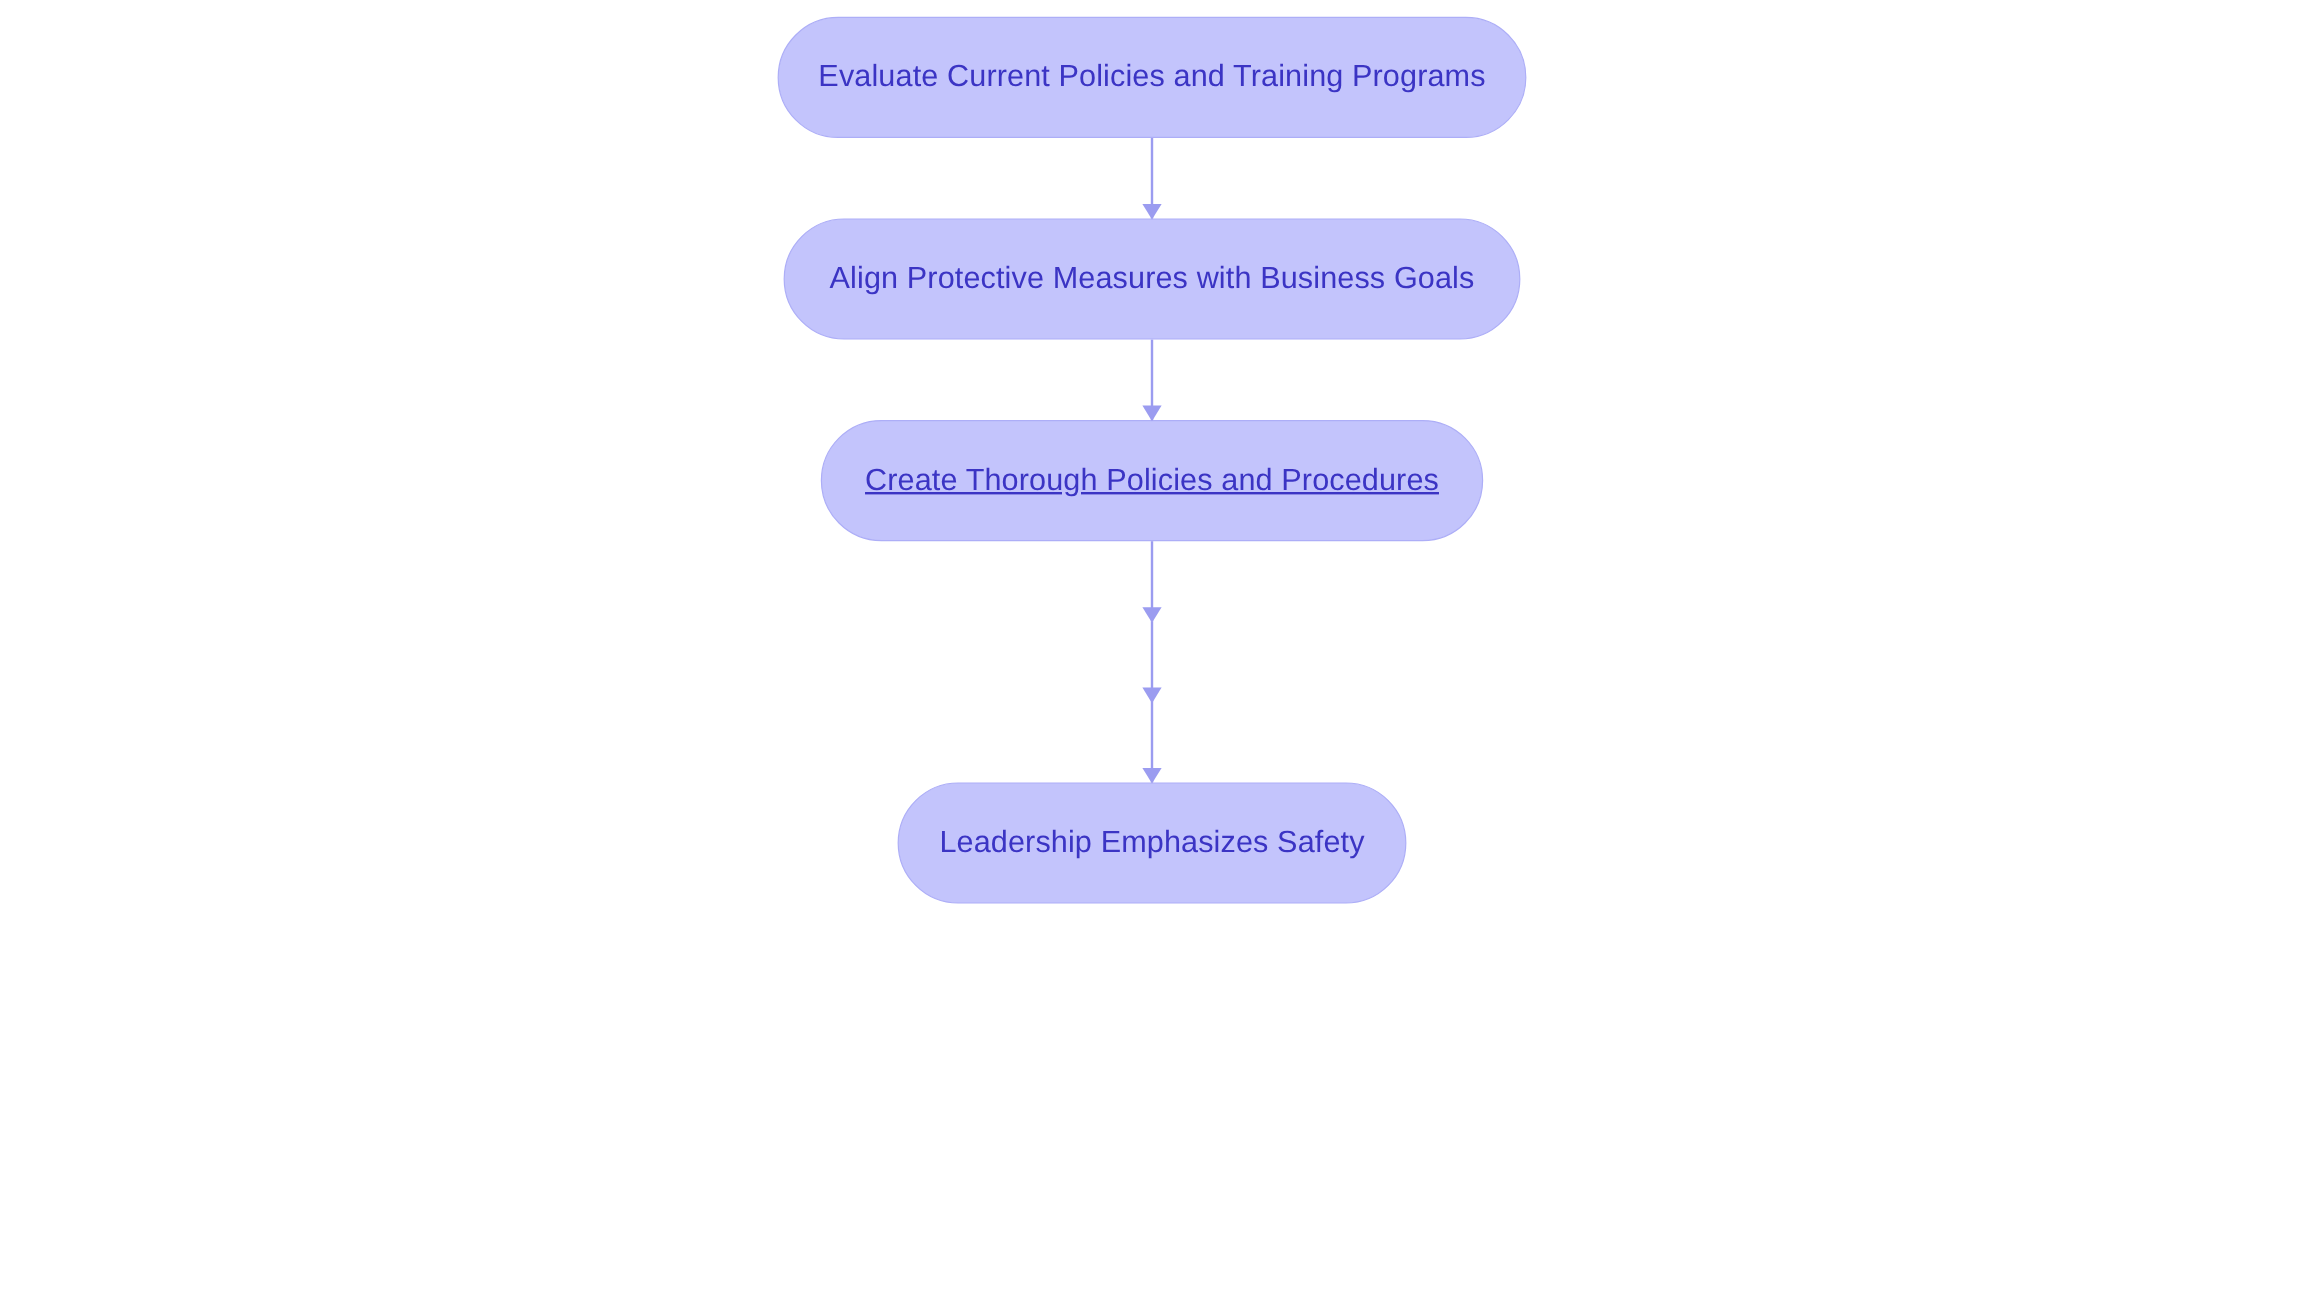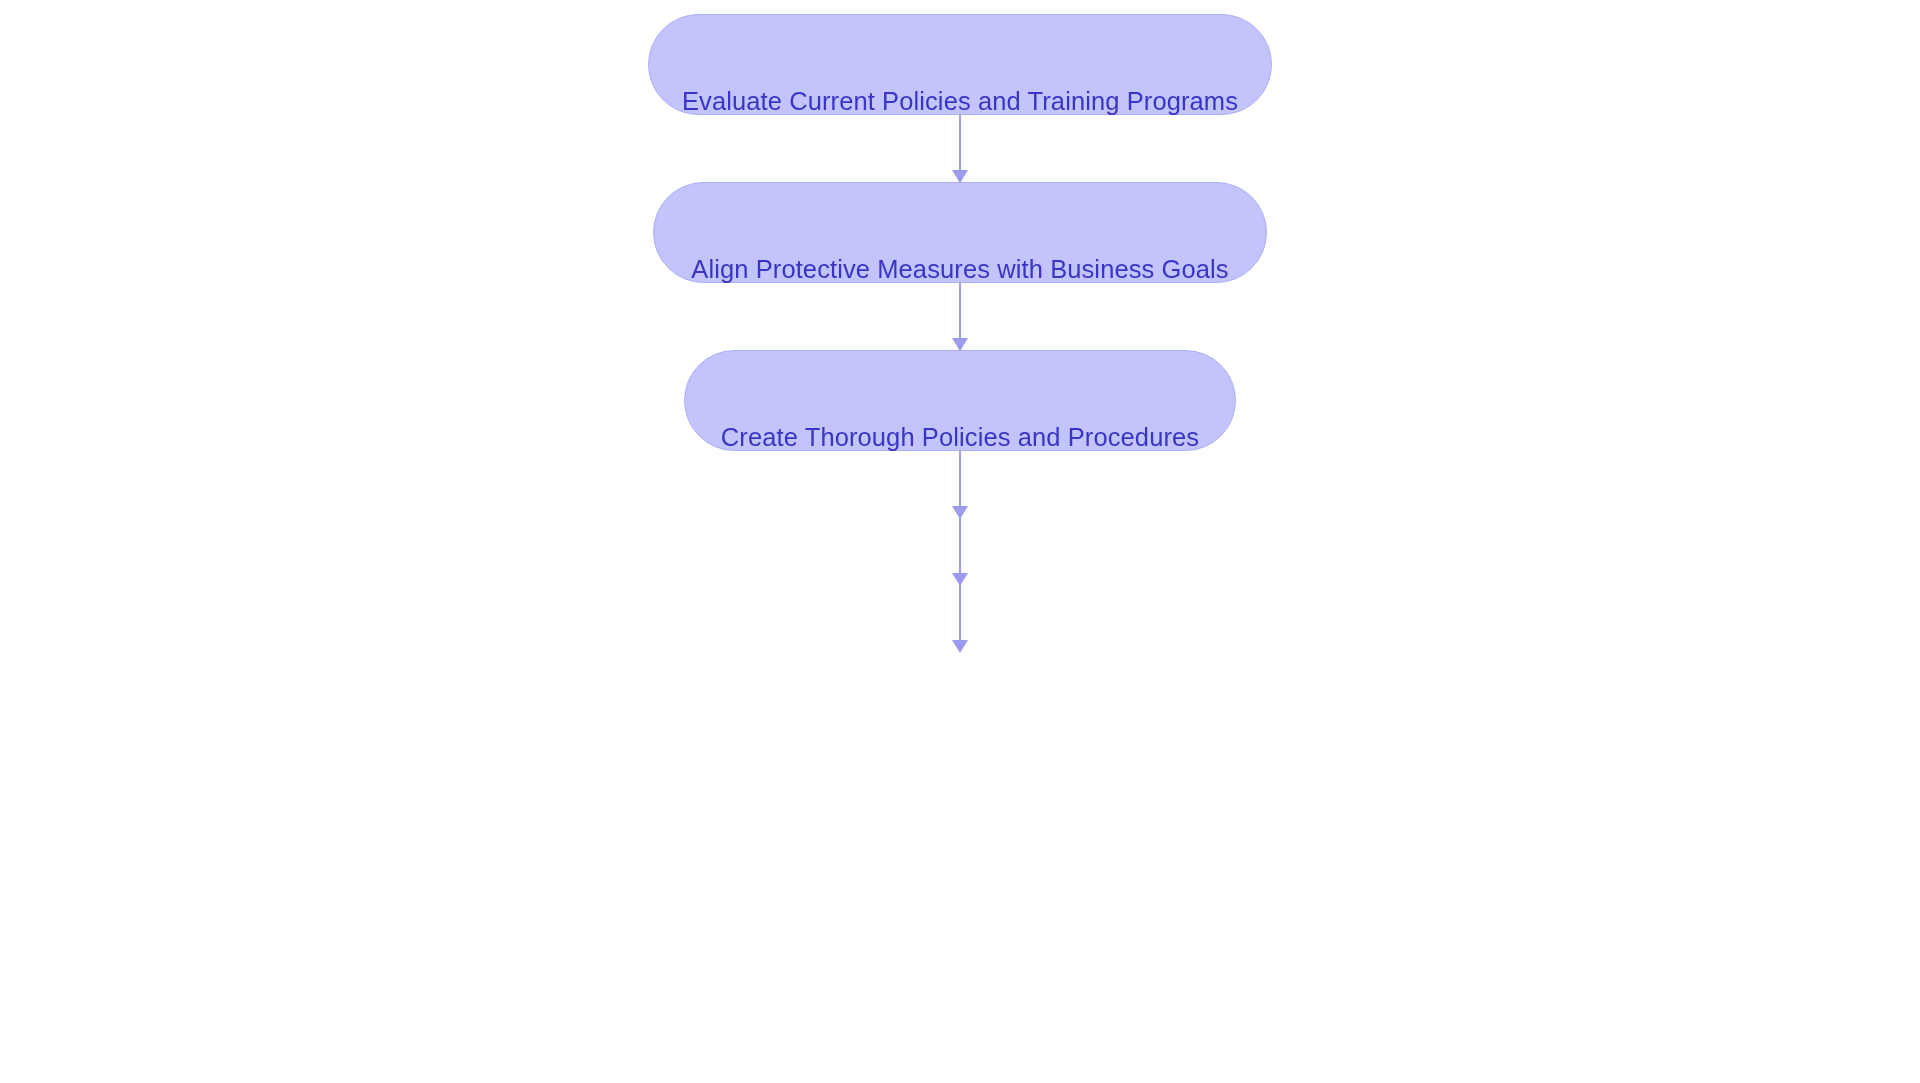--- a/index.html
+++ b/index.html
@@ -19,21 +19,21 @@
     height: 1083px;
     box-sizing: border-box;
     display: flex;
     flex-direction: column;
     align-items: center;
     justify-content: flex-start;
     padding-top: 14px;
   }
   .node {
     display: flex;
-    align-items: flex-end;
+    align-items: center;
     justify-content: center;
     box-sizing: border-box;
     background: #c3c4fc;
     border: 1.4px solid #adaef7;
     border-radius: 60px;
     color: #3b34c4;
     font-size: 25.5px;
     line-height: 1;
     letter-spacing: 0.1px;
     white-space: nowrap;
@@ -56,21 +56,21 @@
     transform: translateX(-50%);
     width: 0;
     height: 0;
     border-left: 8.5px solid transparent;
     border-right: 8.5px solid transparent;
     border-top: 13px solid #9b9cf0;
   }
   
   .n0 { width: 624px; }
   .n1 { width: 614px; }
-  .n2 { width: 552px; }
+  .n2 { width: 552px; text-decoration: underline; }
   .n3 { width: 396px; }
   .n4 { width: 588px; }
   .n5 { width: 424px; }
 </style>
 </head>
 <body>
 
 <div id="flow">
 
   <div class="node n0">
@@ -90,14 +90,17 @@
   </div>
 
   <div class="connector"></div>
 
 
   <div class="connector"></div>
 
 
   <div class="connector"></div>
 
+  <div class="node n5">
+    <span class="node-label">Leadership Emphasizes Safety</span>
+  </div>
 
 </div>
 
 </body></html>

